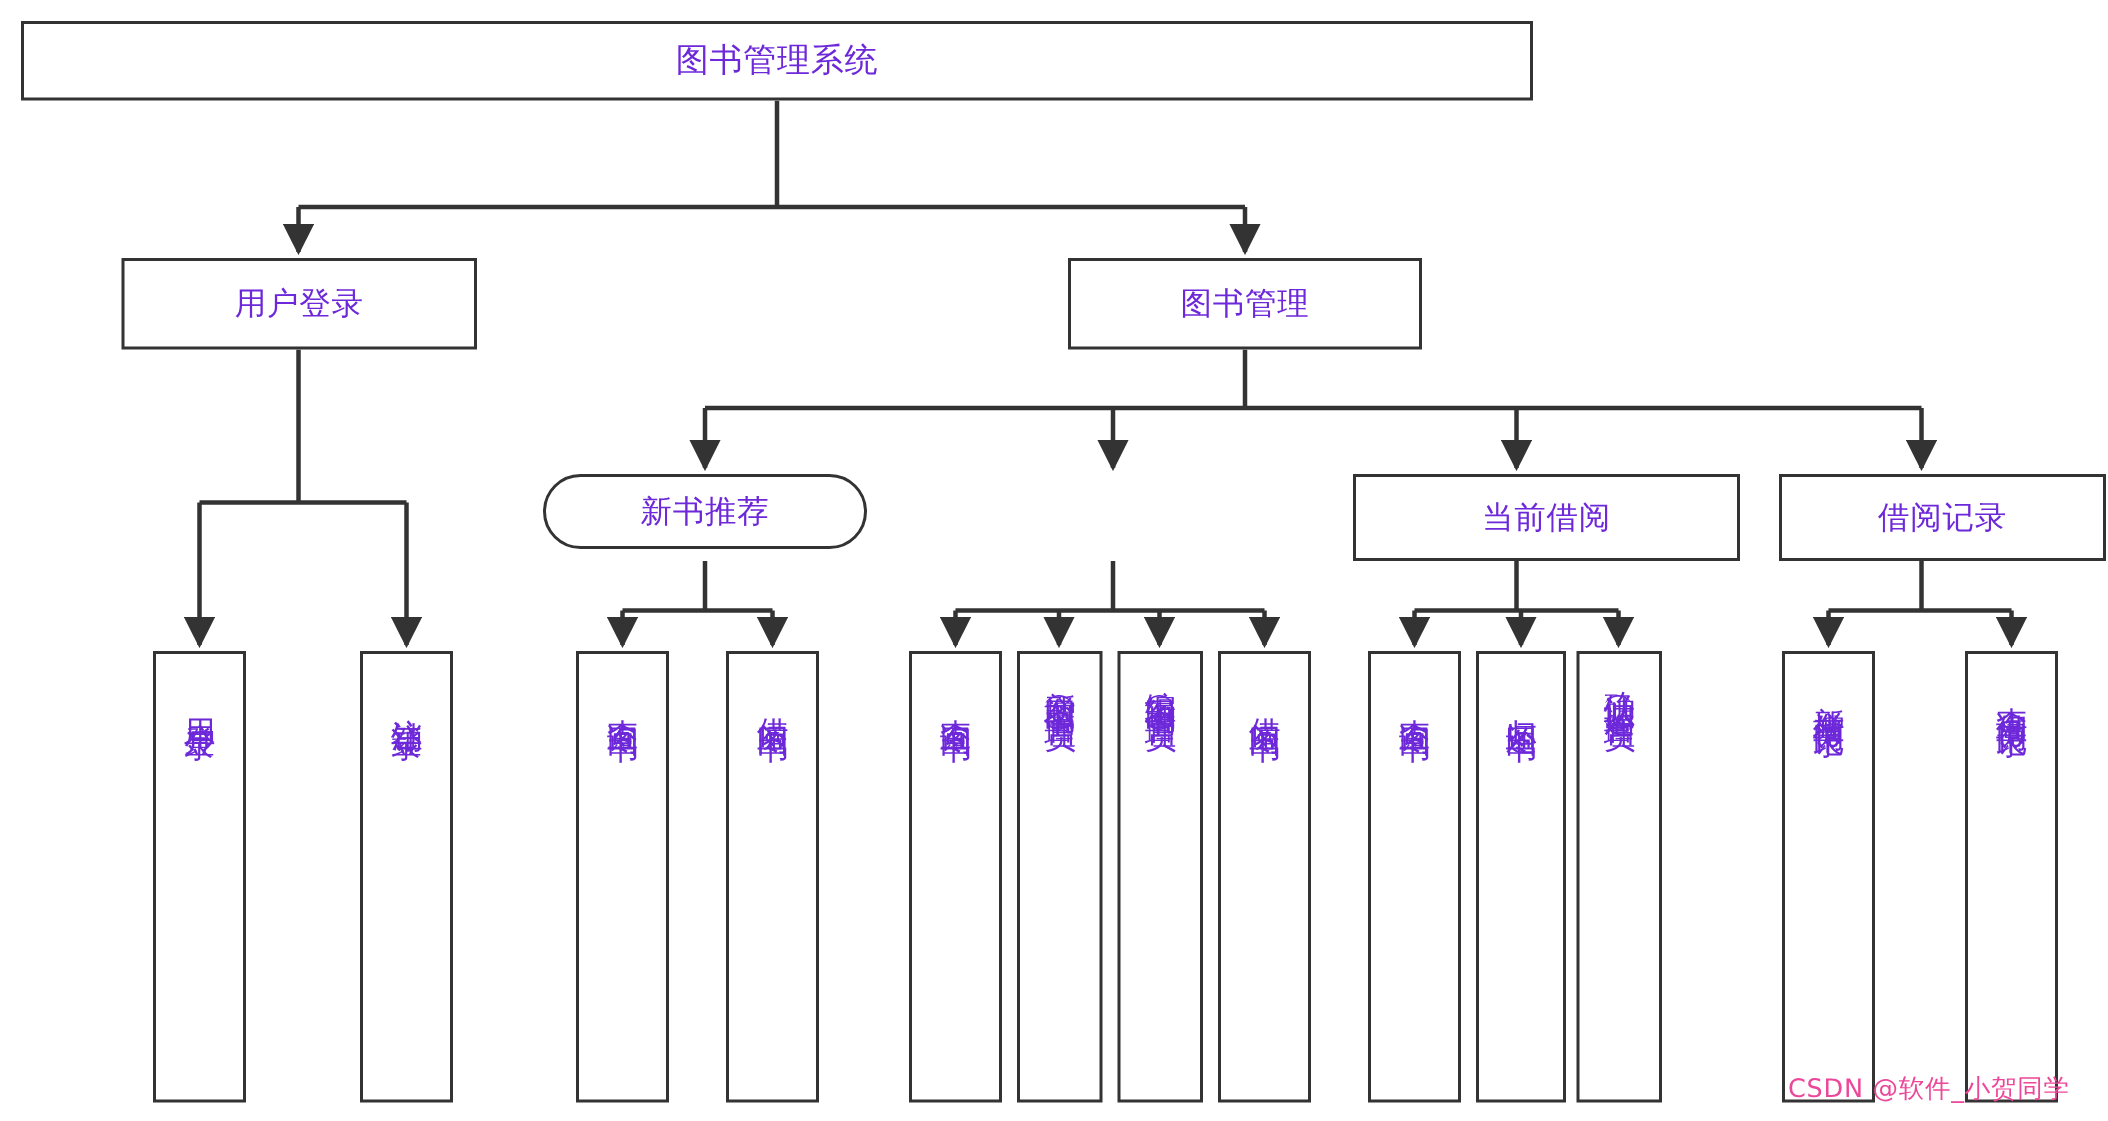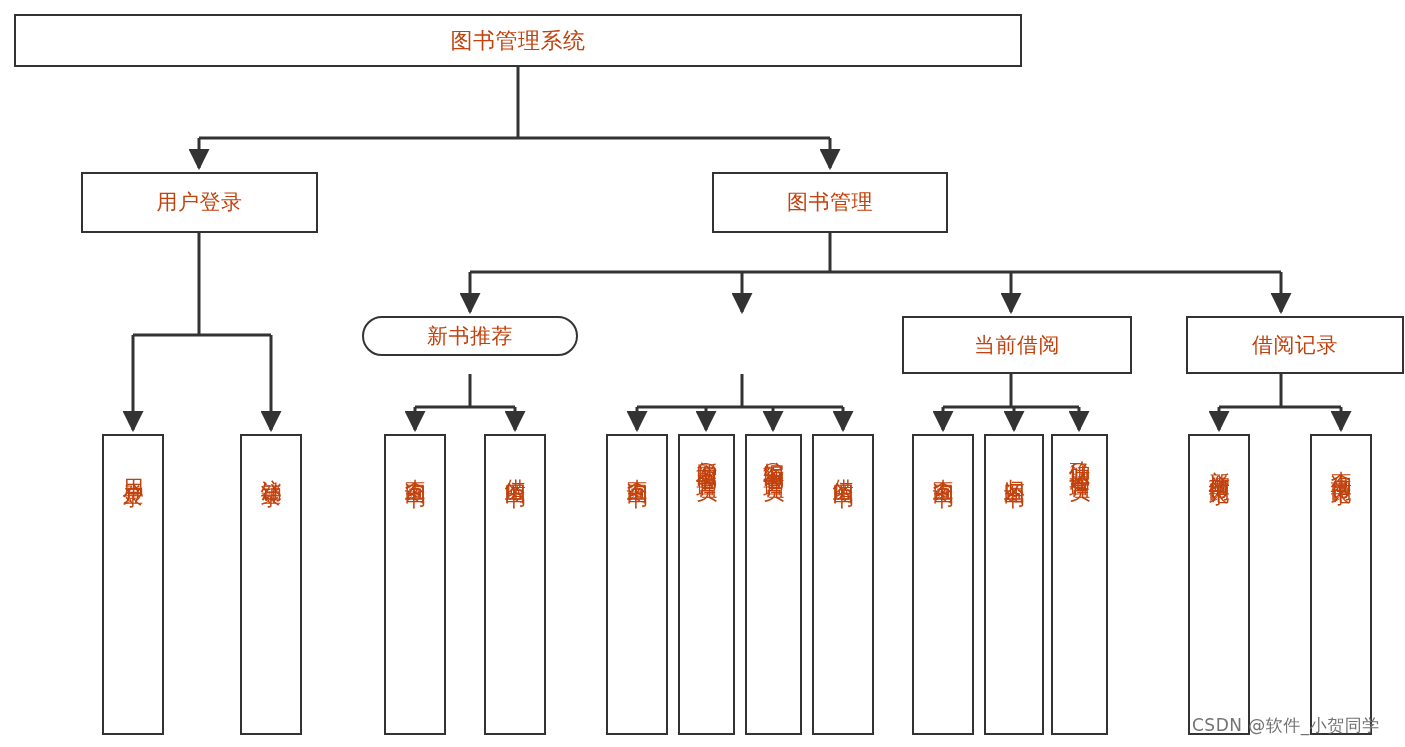--- a/index.html
+++ b/index.html
@@ -26,21 +26,21 @@
     pointer-events: none;
   }
   .node {
     position: absolute;
     box-sizing: border-box;
     border: 2px solid #333333;
     background: #ffffff;
     display: flex;
     align-items: center;
     justify-content: center;
-    color: #c2410c;
+    color: #6d28d9;
   }
   .node .label {
     text-align: center;
     line-height: 1.18;
     letter-spacing: 0.5px;
   }
   
   .node.horiz .label {
     writing-mode: horizontal-tb;
     font-size: 21px;
@@ -58,21 +58,21 @@
     writing-mode: vertical-rl;
     text-orientation: upright;
     font-size: 21px;
     line-height: 1.35;
     letter-spacing: 3px;
     white-space: nowrap;
   }
   .watermark {
     position: absolute;
     font-size: 17px;
-    color: #737373;
+    color: #ec4899;
     white-space: nowrap;
     letter-spacing: 0.5px;
   }
 </style>
 </head>
 <body>
 
 <div id="canvas">
 
   <svg class="wires" viewBox="0 0 1405 747" xmlns="http://www.w3.org/2000/svg">
@@ -131,24 +131,24 @@
     <span class="label">图书管理系统</span>
   </div>
 
   <div class="node horiz" style="left:81px; top:172px; width:237px; height:61px;">
     <span class="label">用户登录</span>
   </div>
   <div class="node horiz" style="left:712px; top:172px; width:236px; height:61px;">
     <span class="label">图书管理</span>
   </div>
 
-  <div class="node horiz" style="left:362px; top:316px; width:216px; height:40px;border-radius:28px;">
+  <div class="node horiz" style="left:362px; top:316px; width:216px; height:50px;border-radius:28px;">
     <span class="label">新书推荐</span>
   </div>
-  <div class="node horiz" style="left:902px; top:316px; width:230px; height:58px;">
+  <div class="node horiz" style="left:902px; top:316px; width:258px; height:58px;">
     <span class="label">当前借阅</span>
   </div>
   <div class="node horiz" style="left:1172px; top:316px; width:218px; height:58px;margin-left:14px;">
     <span class="label">借阅记录</span>
   </div>
 
   <div class="node vert" style="left:102px; top:434px; width:62px; height:301px;">
     <span class="label">用户登录</span>
   </div>
   <div class="node vert" style="left:240px; top:434px; width:62px; height:301px;">

